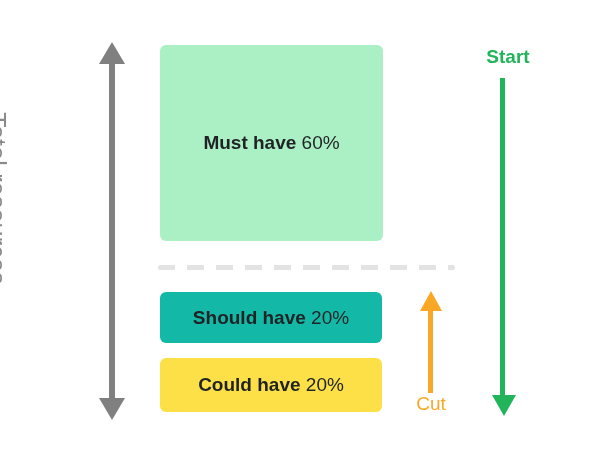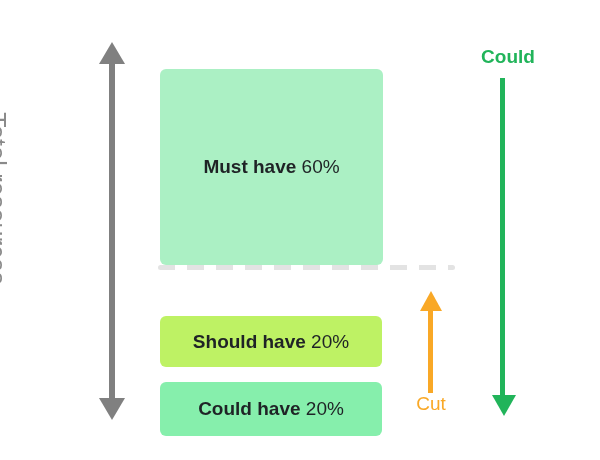--- a/index.html
+++ b/index.html
@@ -67,21 +67,20 @@
 
   
   .bar {
     position: absolute;
     left: 160px;
     border-radius: 6px;
     display: flex;
     align-items: center;
     justify-content: center;
     box-sizing: border-box;
-    margin-top: 24px;
   }
   .bar-must   { top: 45px;  width: 223px; height: 196px; }
   .bar-should { top: 292px; width: 222px; height: 51px;  }
   .bar-could  { top: 358px; width: 222px; height: 54px;  }
 
   .bar-text {
     font-size: 19px;
     color: #1f2326;
     white-space: nowrap;
   }
@@ -192,37 +191,37 @@
   <div class="axis-label">Total resources</div>
 
   <div class="bar bar-must" style="background:#ABF0C4">
     <div class="bar-text">
       <span class="lbl">Must have</span><span>&nbsp;</span><span class="pct">60%</span>
     </div>
   </div>
 
   <div class="divider"></div>
 
-  <div class="bar bar-should" style="background:#bef264">
+  <div class="bar bar-should" style="background:#14b8a6">
     <div class="bar-text">
       <span class="lbl">Should have</span><span>&nbsp;</span><span class="pct">20%</span>
     </div>
   </div>
 
-  <div class="bar bar-could" style="background:#86efac">
+  <div class="bar bar-could" style="background:#fde047">
     <div class="bar-text">
       <span class="lbl">Could have</span><span>&nbsp;</span><span class="pct">20%</span>
     </div>
   </div>
 
   <div class="cut-wrap">
     <div class="cut-head"></div>
     <div class="cut-line"></div>
   </div>
   <div class="cut-label" style="left:409px; top:393px;">Cut</div>
 
   <div class="start-wrap">
-    <div class="start-label">Could</div>
+    <div class="start-label">Start</div>
     <div class="start-line"></div>
     <div class="start-head"></div>
   </div>
 
 </div>
 
 </body></html>

